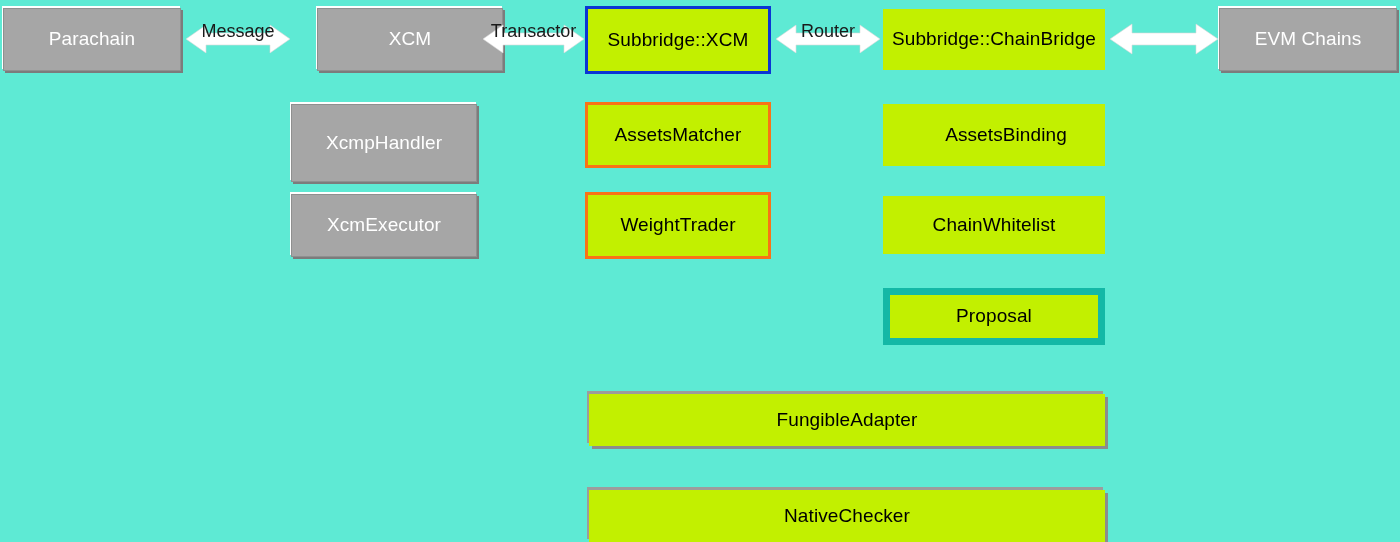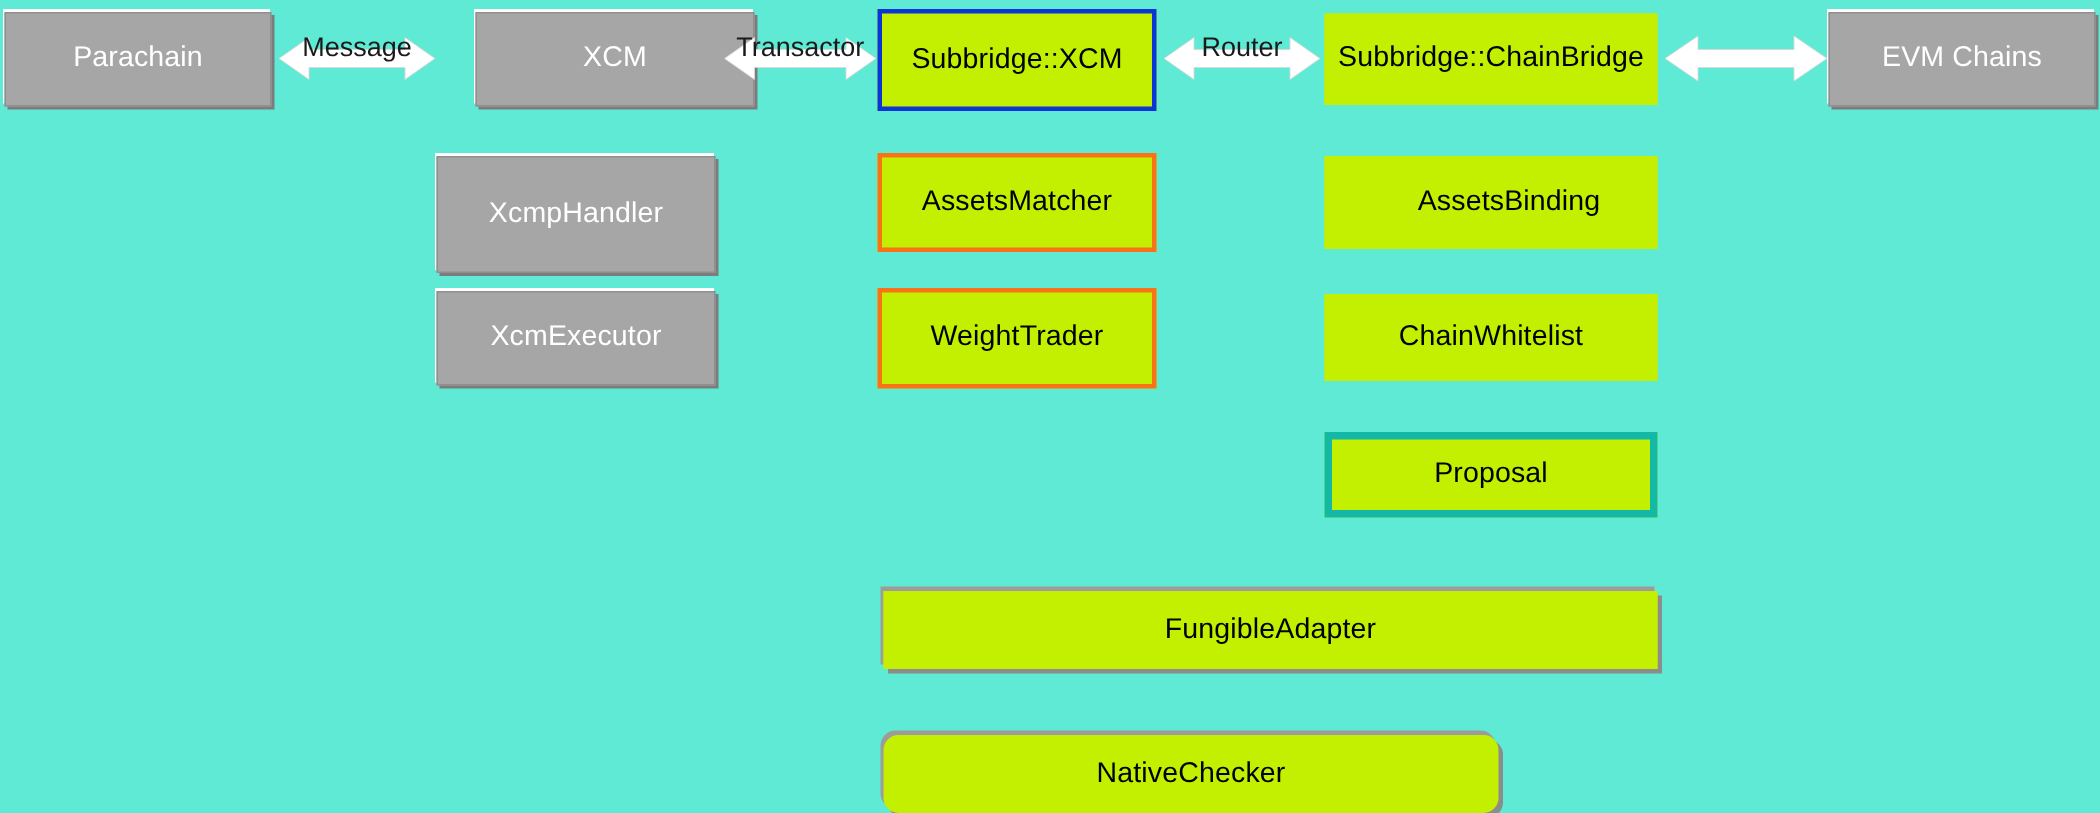--- a/index.html
+++ b/index.html
@@ -60,21 +60,21 @@
   .node.green.outline-light {
     border: 3px solid #f97316;
   }
   
   .node.green.framed {
     border: 1px solid #c2f000;
     box-shadow: -2px -3px 0 0 #9c9c9c, 3px 3px 0 0 #8c8c8c;
   }
   
   .node.green.hairline {
-    border: 5px solid #14b8a6;
+    border: 7px solid #14b8a6;
   }
 
   
   .arrow {
     position: absolute;
     display: block;
   }
   .arrow svg { display: block; }
 
   .arrow-label {
@@ -164,17 +164,17 @@
   </div>
 
   <div class="node green hairline" style="left:883px; top:288px; width:222px; height:57px;">
     <span class="label">Proposal</span>
   </div>
 
   <div class="node green framed" style="left:589px; top:394px; width:516px; height:52px;text-align:center;">
     <span class="label">FungibleAdapter</span>
   </div>
 
-  <div class="node green framed" style="left:589px; top:490px; width:410px; height:52px;border-radius:10px;">
+  <div class="node green framed" style="left:589px; top:490px; width:516px; height:52px;">
     <span class="label">NativeChecker</span>
   </div>
 
 </div>
 
 </body></html>

